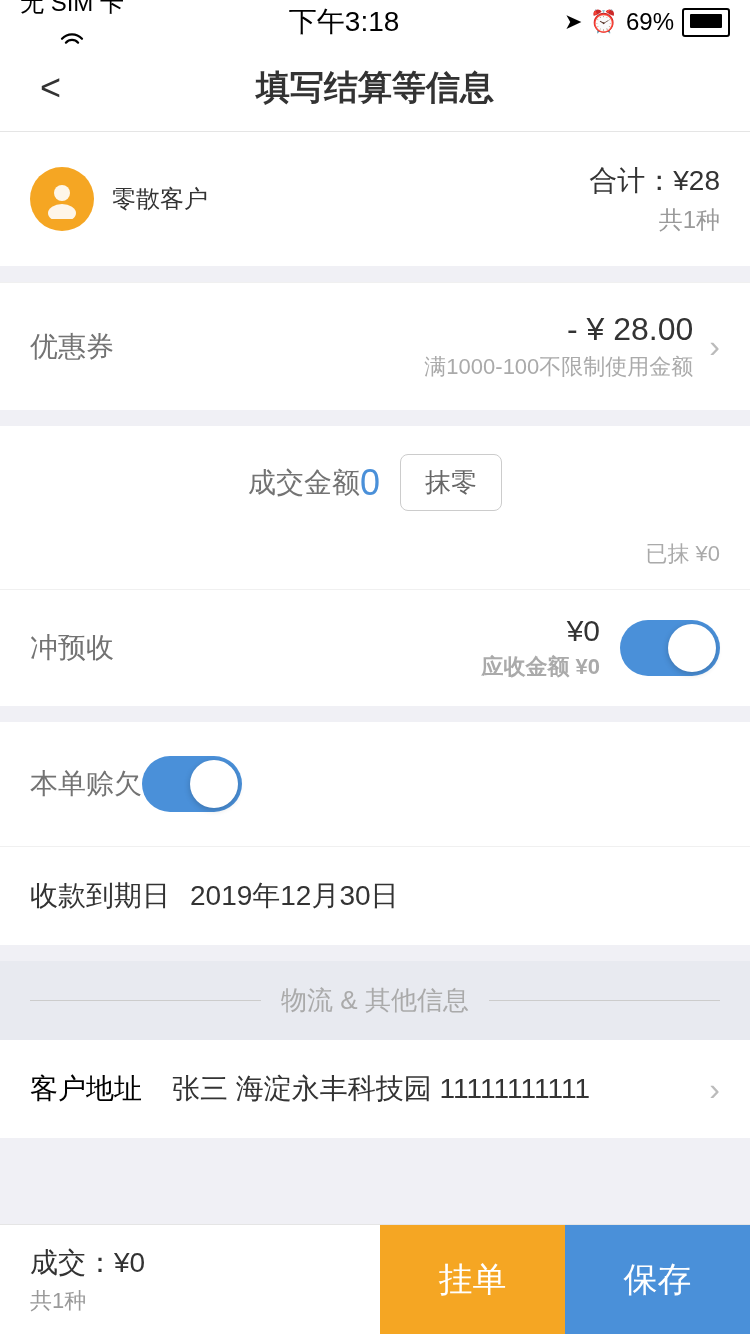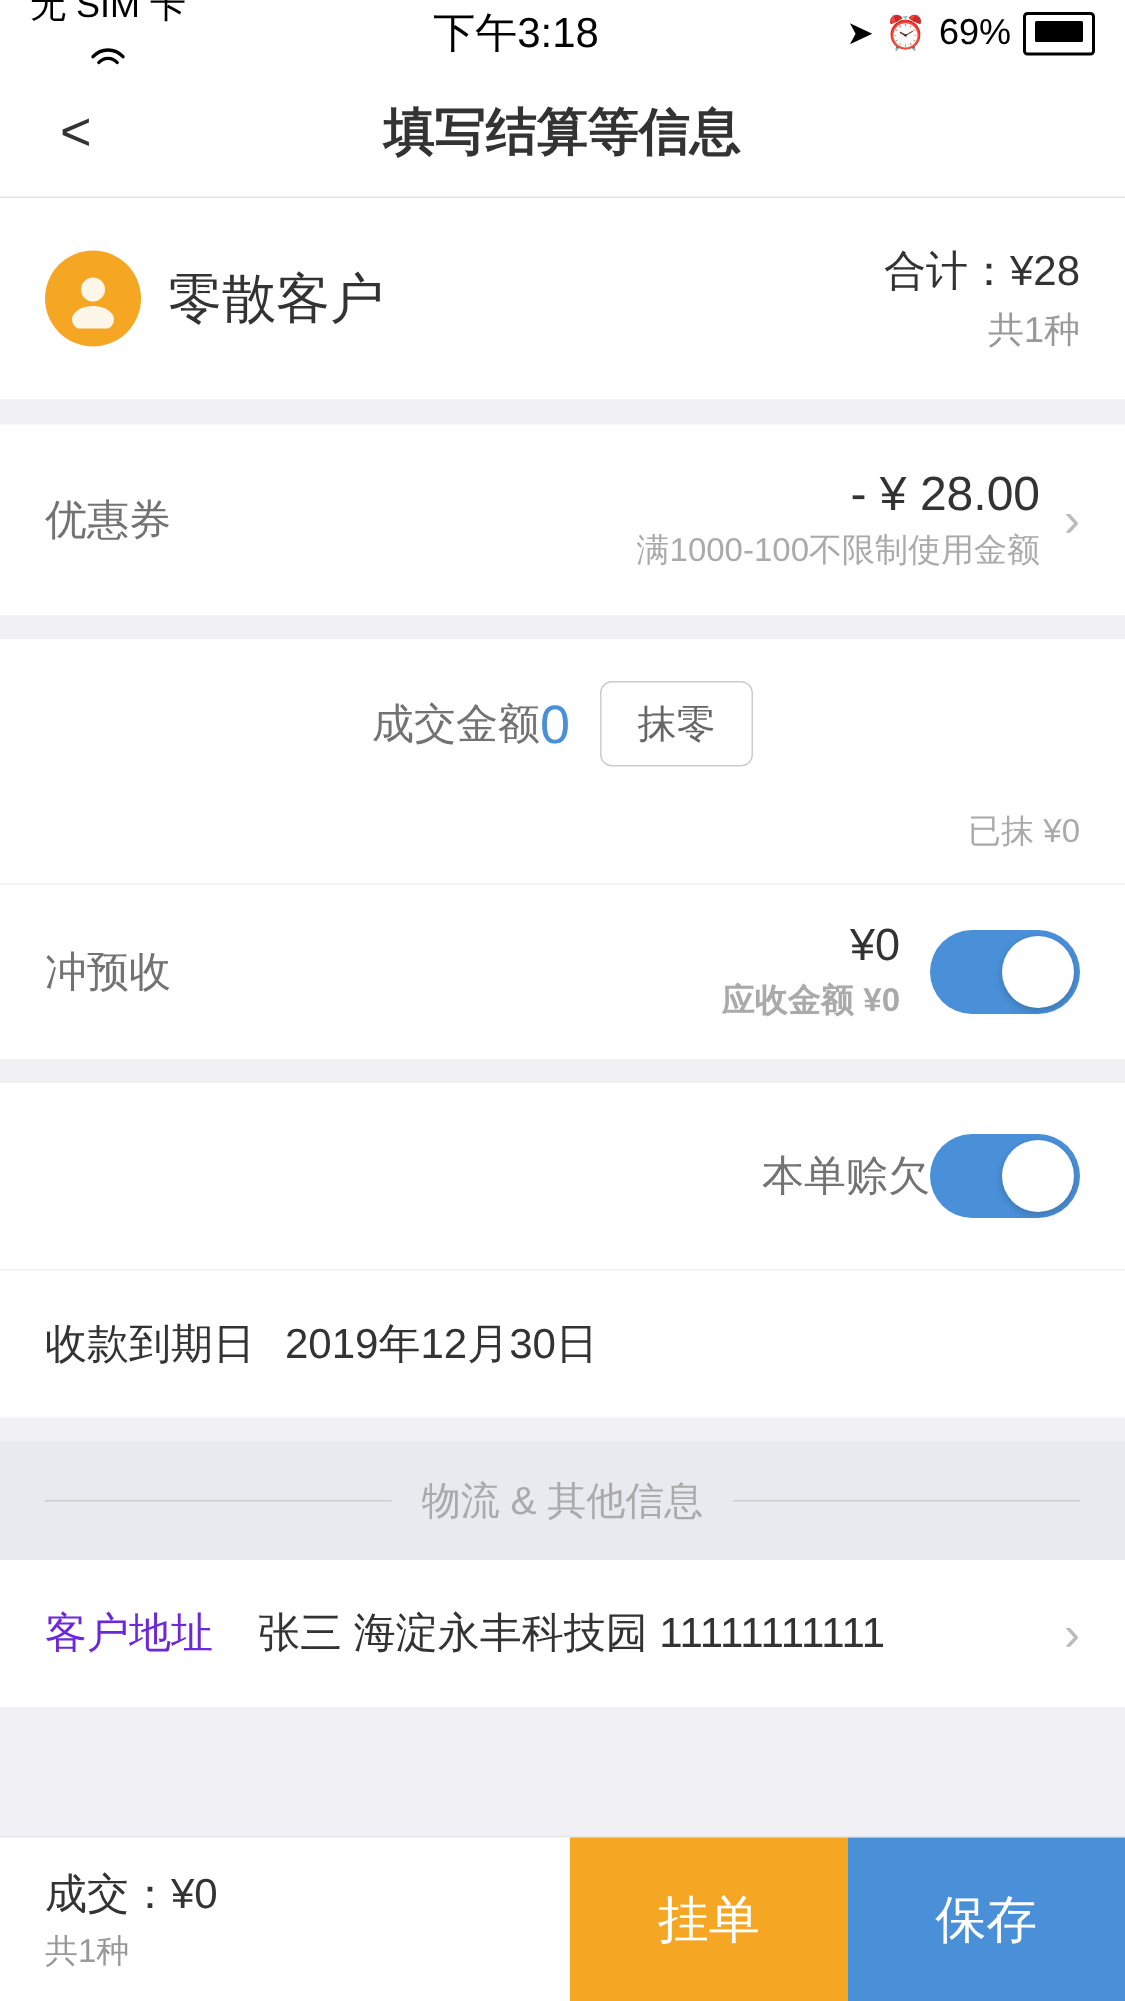--- a/index.html
+++ b/index.html
@@ -83,21 +83,21 @@
       height: 64px;
       border-radius: 50%;
       background: #f5a623;
       display: flex;
       align-items: center;
       justify-content: center;
       overflow: hidden;
     }
     .avatar svg { width: 40px; height: 40px; }
     .customer-name {
-      font-size: 36px;
+      font-size: 24px;
       color: #333;
     }
     .customer-right {
       text-align: right;
     }
     .total-price {
       font-size: 28px;
       color: #333;
     }
     .total-count {
@@ -226,21 +226,21 @@
     }
 
     
     .debt-card {
       background: #fff;
       margin-bottom: 16px;
     }
     .debt-row {
       display: flex;
       align-items: center;
-      justify-content: flex-end;
+      justify-content: flex-start;
       padding: 34px 30px;
     }
 
     
     .duedate-row {
       display: flex;
       align-items: center;
       padding: 30px 30px;
       border-top: 1px solid #f0f0f0;
       gap: 20px;
@@ -274,21 +274,21 @@
     .address-card {
       background: #fff;
       margin-bottom: 16px;
     }
     .address-row {
       display: flex;
       align-items: center;
       justify-content: space-between;
       padding: 30px 30px;
     }
-    .address-label { font-size: 28px; color: #6d28d9; flex-shrink: 0; margin-right: 30px; }
+    .address-label { font-size: 28px; color: #000000; flex-shrink: 0; margin-right: 30px; }
     .address-value { font-size: 28px; color: #333; flex: 1; }
 
     
     .bottom-bar {
       position: fixed;
       bottom: 0;
       left: 0;
       width: 750px;
       height: 110px;
       background: #fff;

